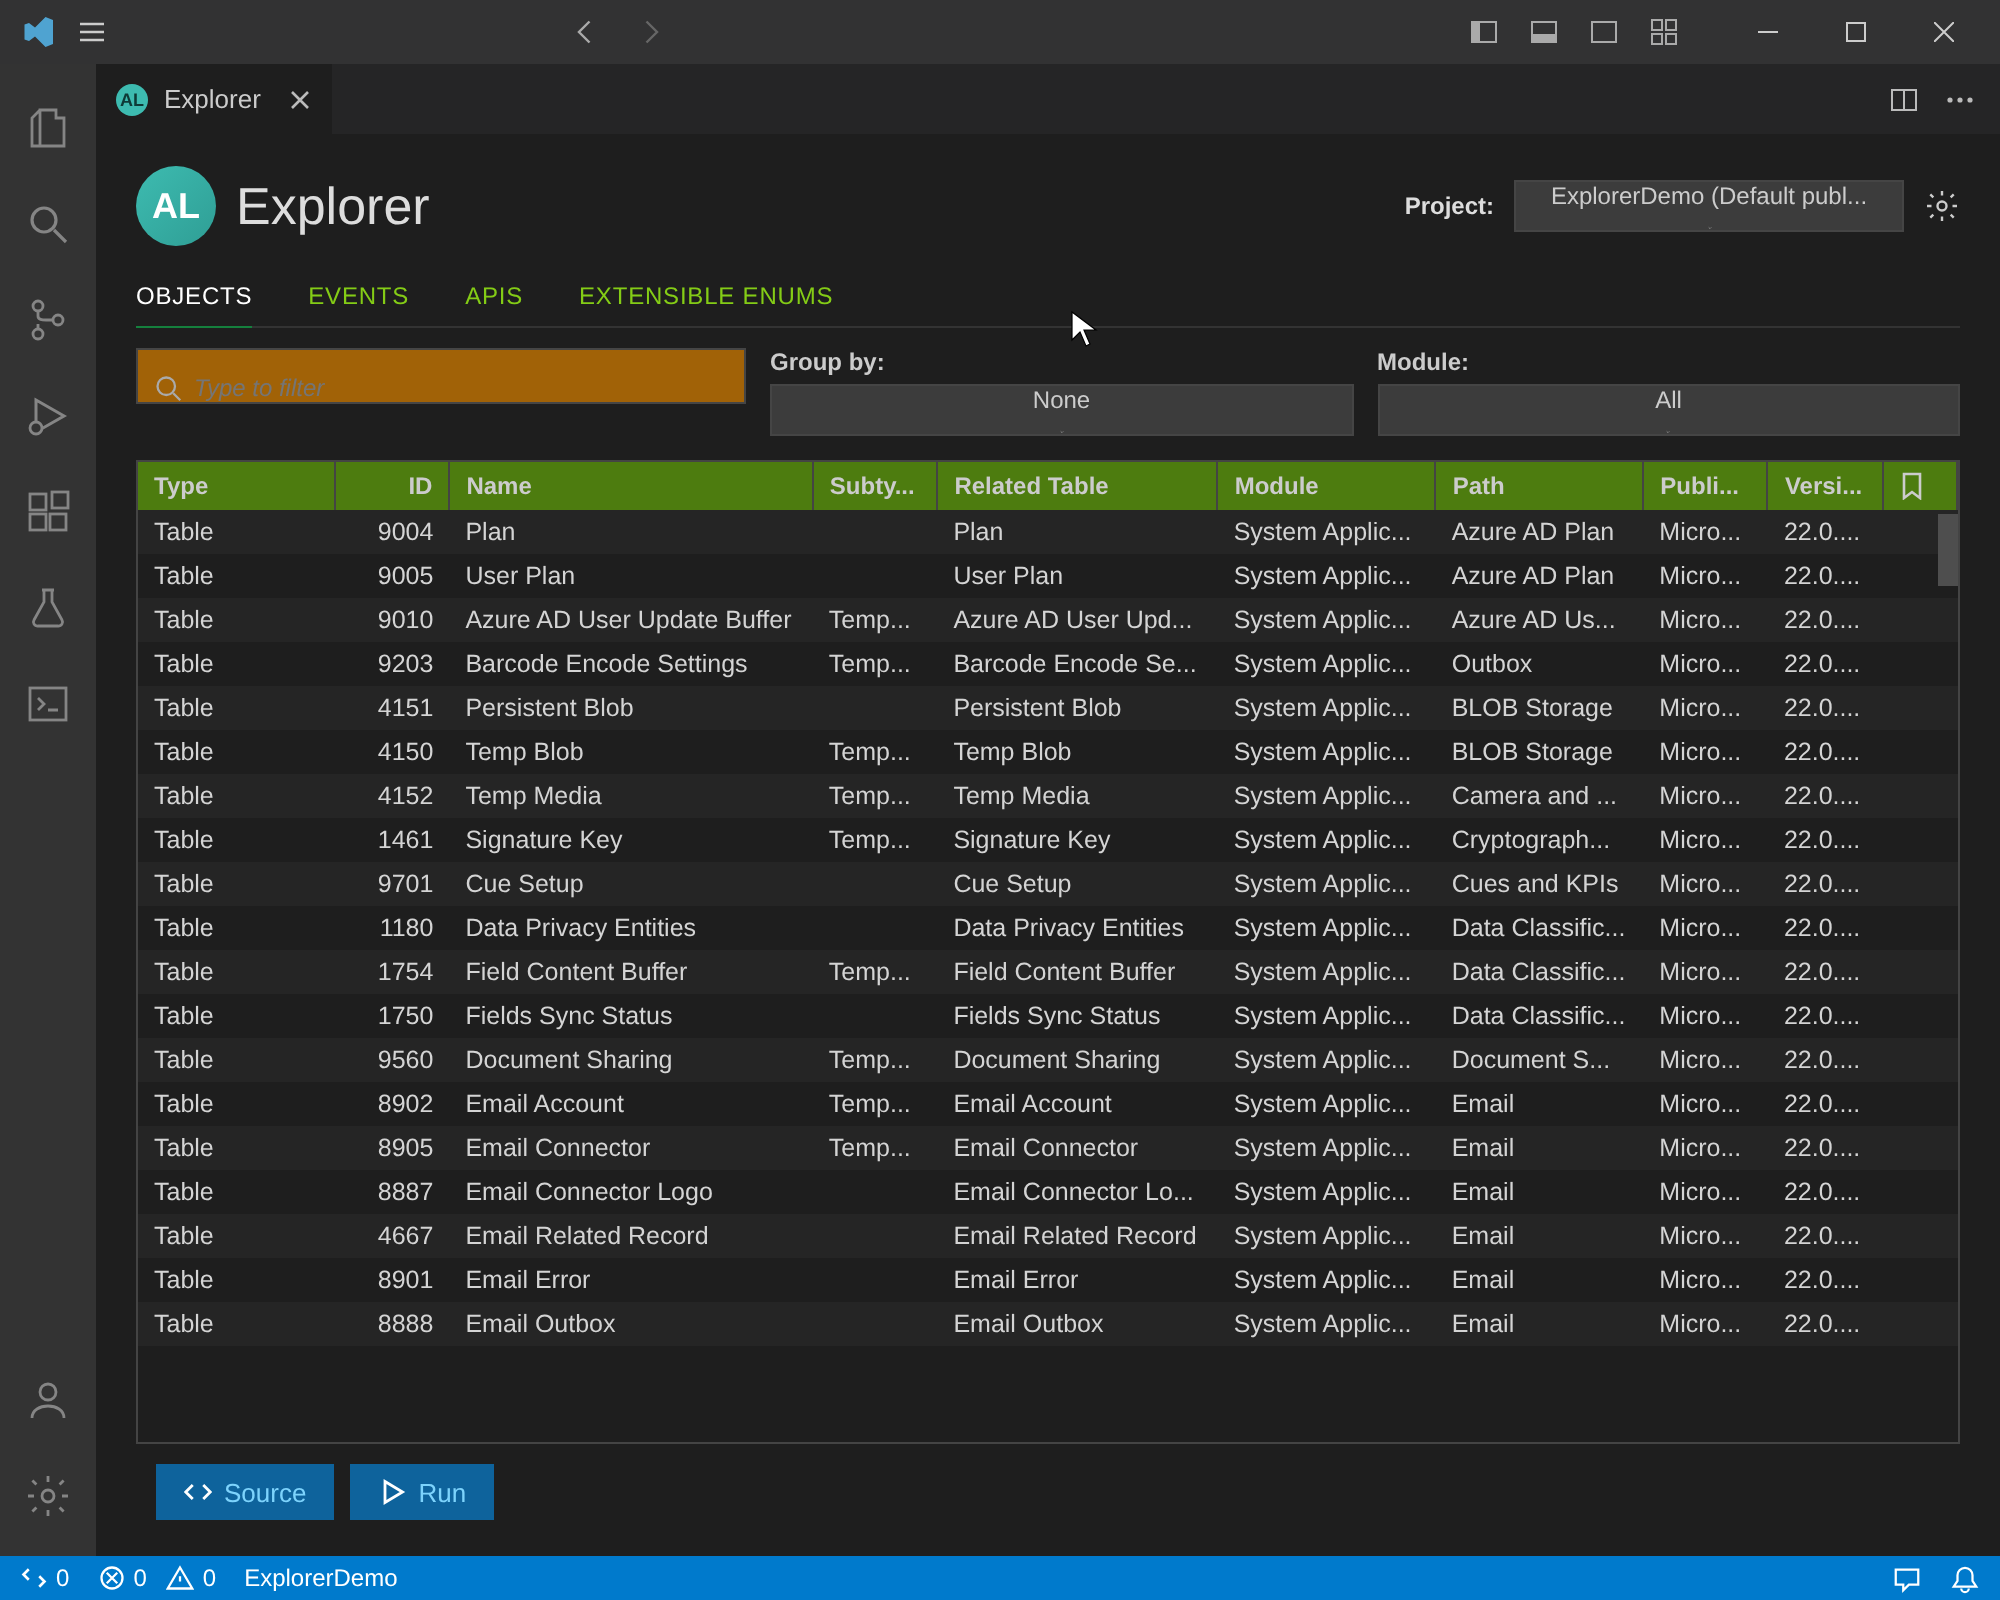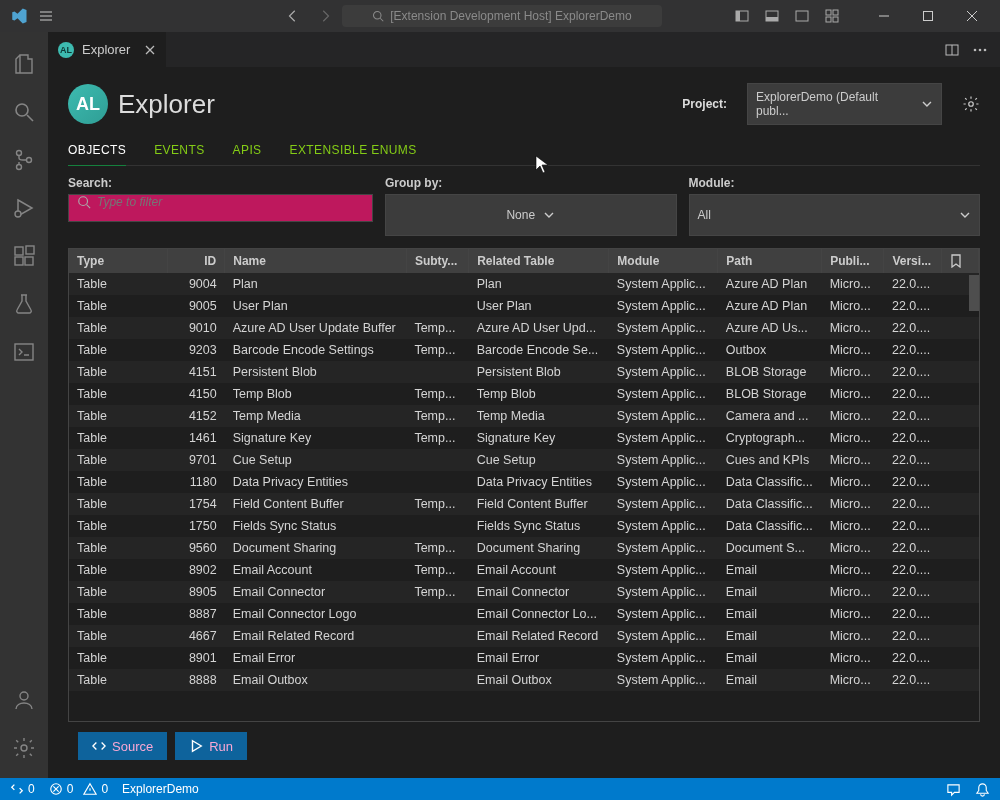--- a/index.html
+++ b/index.html
@@ -16,41 +16,41 @@
 .activity-icon { width:48px; height:48px; display:flex; align-items:center; justify-content:center; color:#858585; cursor:pointer; }
 .activity-bottom { margin-top:auto; margin-bottom:6px; }
 .tabbar { position:absolute; top:32px; left:48px; right:0; height:35px; background:#252526; display:flex; align-items:center; }
 .tab { height:35px; background:#1e1e1e; display:flex; align-items:center; padding:0 10px; border-right:1px solid #252526; gap:8px; }
 .al-badge { width:16px; height:16px; border-radius:50%; background:#3dbbb0; color:#0e3a37; font-size:9px; font-weight:bold; display:flex; align-items:center; justify-content:center; }
 .tab-actions { margin-left:auto; display:flex; gap:12px; margin-right:12px; color:#bbb; }
 .content { position:absolute; top:67px; left:48px; right:0; bottom:22px; background:#1e1e1e; padding:16px 20px 0 20px; display:flex; flex-direction:column; overflow:hidden; }
 .page-header { display:flex; align-items:center; margin-bottom:18px; }
 .al-big { width:40px; height:40px; border-radius:50%; background:linear-gradient(135deg,#3dbbb0,#2f9e95); color:#fff; font-size:18px; font-weight:600; display:flex; align-items:center; justify-content:center; margin-right:10px; }
 .page-title { font-size:26px; color:#ddd; }
-.proj-area { margin-left:auto; display:flex; align-items:center; gap:20px; }
+.proj-area { margin-left:auto; display:flex; align-items:center; gap:10px; }
 .proj-label { font-size:12px; color:#ddd; font-weight:600; }
-.dropdown { background:#3c3c3c; border:1px solid #454545; height:42px; display:flex; align-items:center; padding:0 8px; gap:8px; cursor:pointer; color:#ccc; font-size:12px; }
+.dropdown { background:#3c3c3c; border:1px solid #454545; height:26px; display:flex; align-items:center; padding:0 8px; gap:8px; cursor:pointer; color:#ccc; font-size:12px;flex-direction:column; }
 .tabs { display:flex; gap:28px; border-bottom:1px solid #333; font-size:12px; }
 .tabs div { padding-bottom:8px; cursor:pointer; color:#84cc16; letter-spacing:0.4px; }
 .tabs .active { color:#fff; border-bottom:1px solid #15803d; margin-bottom:-1px; }
 .filter-row { display:flex; gap:12px; margin-top:10px; }
 .filter-group { display:flex; flex-direction:column; gap:4px; flex:1; }
 .filter-group.small { flex:0 0 305px; }
 .filter-label { font-size:12px; color:#ccc; font-weight:600; }
-.search-box { height:28px; background:#be185d; border:1px solid #454545; display:flex; align-items:flex-start; padding:0 8px; gap:6px; color:#888; font-size:12px; }
+.search-box { height:28px; background:#a16207; border:1px solid #454545; display:flex; align-items:flex-end; padding:0 8px; gap:6px; color:#888; font-size:12px; }
 .search-box input { background:transparent; border:none; outline:none; color:#ccc; font-size:12px; font-style:italic; flex:1; }
 .table-wrap { margin-top:12px; border:1px solid #444; flex:1; overflow:auto; background:#1e1e1e; }
 table { width:100%; border-collapse:collapse; table-layout:fixed; }
-th { background:#404040; color:#ccc; text-align:left; padding:5px 8px; font-weight:600; font-size:12px; border-right:1px solid #444; position:sticky; top:0; white-space:nowrap; overflow:hidden; text-overflow:ellipsis; }
+th { background:#4d7c0f; color:#ccc; text-align:left; padding:5px 8px; font-weight:600; font-size:12px; border-right:1px solid #444; position:sticky; top:0; white-space:nowrap; overflow:hidden; text-overflow:ellipsis; }
 th.bookmark { text-align:center; }
 td { padding:4px 8px; font-size:12.5px; color:#d4d4d4; white-space:nowrap; overflow:hidden; text-overflow:ellipsis; }
 tbody tr:nth-child(odd) { background:#252525; }
 tbody tr:nth-child(even) { background:#1e1e1e; }
 .buttons { display:flex; gap:8px; margin:10px 0 18px 10px; }
-.btn { background:#0e639c; color:#f9a8d4; height:28px; padding:0 14px; display:flex; align-items:center; gap:6px; cursor:pointer; font-size:13px; border:none; }
+.btn { background:#0e639c; color:#7dd3fc; height:28px; padding:0 14px; display:flex; align-items:center; gap:6px; cursor:pointer; font-size:13px; border:none; }
 .statusbar { position:absolute; bottom:0; left:0; right:0; height:22px; background:#007acc; display:flex; align-items:center; color:#fff; font-size:12px; padding:0 10px; gap:14px; }
 .statusbar .right { margin-left:auto; display:flex; gap:14px; }
 .cursor-ptr { position:absolute; top:155px; left:535px; color:#fff; pointer-events:none; }
 svg { display:block; }
 .col-id { text-align:right; }
 .scrollbar-track { position:absolute; top:0; right:0; bottom:0; width:10px; background:transparent; }
 .scrollbar-thumb { position:absolute; top:26px; right:0; width:10px; height:36px; background:#4e4e4e; }
 </style>
 </head>
 <body>
@@ -69,27 +69,20 @@
         <svg width="14" height="14" viewBox="0 0 16 16">
           <path fill="none" stroke="#aaa" stroke-width="1.4" d="M10 2l-6 6 6 6"></path>
         </svg>
       </span>
     <span>
         <svg width="14" height="14" viewBox="0 0 16 16">
           <path fill="none" stroke="#666" stroke-width="1.4" d="M6 2l6 6-6 6"></path>
         </svg>
       </span>
   </div>
-  <div class="tb-search">
-    <svg width="12" height="12" viewBox="0 0 16 16">
-        <circle cx="7" cy="7" r="5" fill="none" stroke="#8a8a8a" stroke-width="1.4"></circle>
-        <path stroke="#8a8a8a" stroke-width="1.4" d="M11 11l4 4"></path>
-      </svg>
-    <span>[Extension Development Host] ExplorerDemo</span>
-  </div>
   <div class="tb-controls">
     <span>
         <svg width="16" height="16" viewBox="0 0 16 16">
           <rect x="2" y="3" width="12" height="10" fill="none" stroke="#aaa"></rect>
           <rect x="2" y="3" width="4" height="10" fill="#aaa"></rect>
         </svg>
       </span>
     <span>
         <svg width="16" height="16" viewBox="0 0 16 16">
           <rect x="2" y="3" width="12" height="10" fill="none" stroke="#aaa"></rect>
@@ -241,21 +234,20 @@
 
   <div class="tabs">
     <div class="active">OBJECTS</div>
     <div>EVENTS</div>
     <div>APIS</div>
     <div>EXTENSIBLE ENUMS</div>
   </div>
 
   <div class="filter-row">
     <div class="filter-group small">
-      <span class="filter-label">Search:</span>
       <div class="search-box">
         <svg width="14" height="14" viewBox="0 0 16 16">
             <circle cx="7" cy="7" r="5" fill="none" stroke="#aaa" stroke-width="1.3"></circle>
             <path stroke="#aaa" stroke-width="1.3" d="M11 11l4 4"></path>
           </svg>
         <input placeholder="Type to filter" style="">
       </div>
     </div>
     <div class="filter-group">
       <span class="filter-label">Group by:</span>

